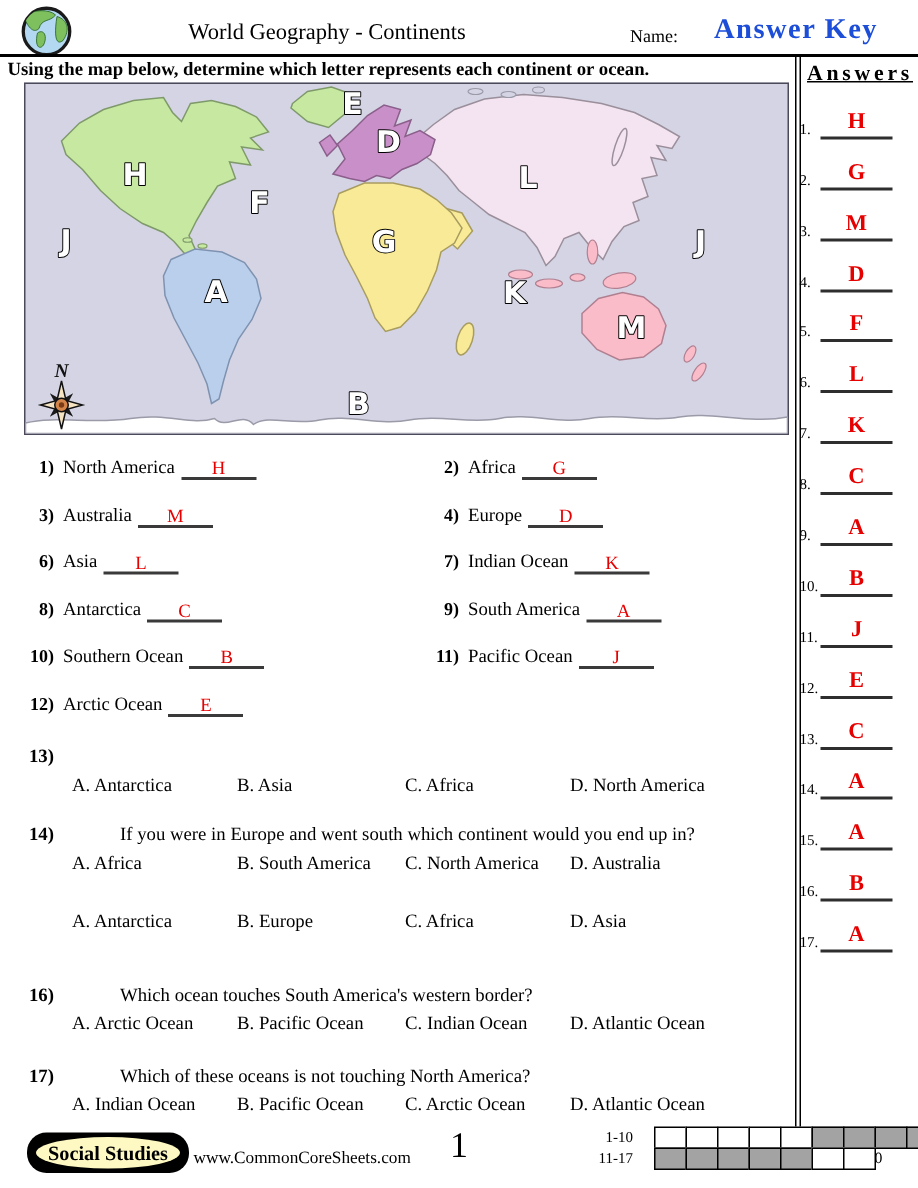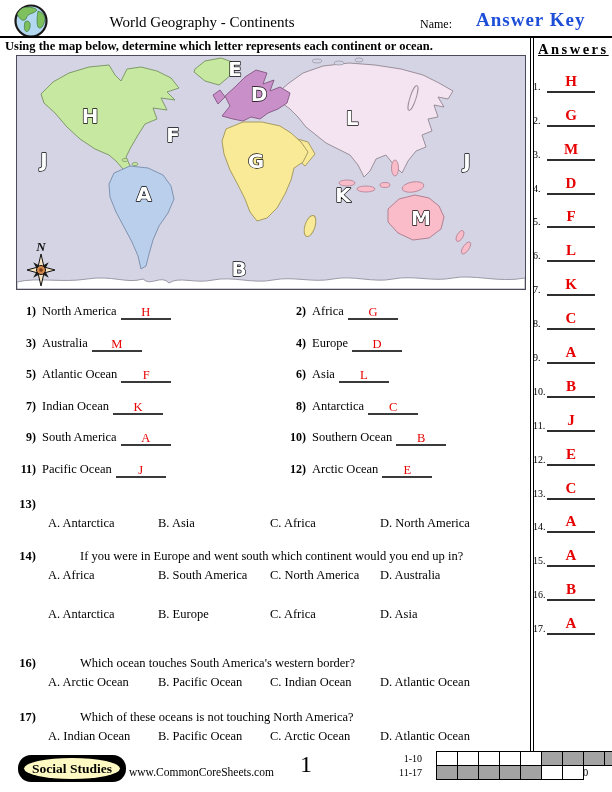--- a/index.html
+++ b/index.html
@@ -1,20 +1,20 @@
 <!DOCTYPE html>
 <html><head>
 <meta charset="utf-8">
 <style>
   html,body{margin:0;padding:0;}
   .page{position:relative;width:612px;height:792px;background:#fff;overflow:hidden;
         font-family:"Liberation Serif", serif;color:#000;}
 
   
-  .hdr-title{position:absolute;left:202px;top:14px;transform:translateX(-50%);
+  .hdr-title{position:absolute;left:218px;top:14px;transform:translateX(-50%);
              font-size:15px;white-space:nowrap;}
   .hdr-name{position:absolute;left:420px;top:17px;font-size:12px;}
   .hdr-key{position:absolute;left:476px;top:9px;font-size:19px;font-weight:bold;color:#1d4ed8;letter-spacing:1px;}
   .hdr-rule{position:absolute;left:0;top:36px;width:612px;border-top:2.5px solid #000;}
   .globe{position:absolute;left:12px;top:2px;}
 
   
   .instruction{position:absolute;left:5px;top:39px;width:522px;font-size:12.5px;font-weight:bold;}
 
   
@@ -243,21 +243,20 @@
         <span class="ans-letter">A</span>
         <span class="ans-blank"></span>
       </div>
   </div>
 
   <div class="match-grid">
     <div class="q-cell"><span class="qnum">1)</span><span class="qlabel">North America</span><span class="qblank"><span class="qans">H</span></span></div>
     <div class="q-cell"><span class="qnum">2)</span><span class="qlabel">Africa</span><span class="qblank"><span class="qans">G</span></span></div>
     <div class="q-cell"><span class="qnum">3)</span><span class="qlabel">Australia</span><span class="qblank"><span class="qans">M</span></span></div>
     <div class="q-cell"><span class="qnum">4)</span><span class="qlabel">Europe</span><span class="qblank"><span class="qans">D</span></span></div>
-    <div class="q-cell"><span class="qnum">5)</span><span class="qlabel">Atlantic Ocean</span><span class="qblank"><span class="qans">F</span></span></div>
     <div class="q-cell"><span class="qnum">6)</span><span class="qlabel">Asia</span><span class="qblank"><span class="qans">L</span></span></div>
     <div class="q-cell"><span class="qnum">7)</span><span class="qlabel">Indian Ocean</span><span class="qblank"><span class="qans">K</span></span></div>
     <div class="q-cell"><span class="qnum">8)</span><span class="qlabel">Antarctica</span><span class="qblank"><span class="qans">C</span></span></div>
     <div class="q-cell"><span class="qnum">9)</span><span class="qlabel">South America</span><span class="qblank"><span class="qans">A</span></span></div>
     <div class="q-cell"><span class="qnum">10)</span><span class="qlabel">Southern Ocean</span><span class="qblank"><span class="qans">B</span></span></div>
     <div class="q-cell"><span class="qnum">11)</span><span class="qlabel">Pacific Ocean</span><span class="qblank"><span class="qans">J</span></span></div>
     <div class="q-cell"><span class="qnum">12)</span><span class="qlabel">Arctic Ocean</span><span class="qblank"><span class="qans">E</span></span></div>
   </div>
 
   <div class="mc" style="top:497px">

